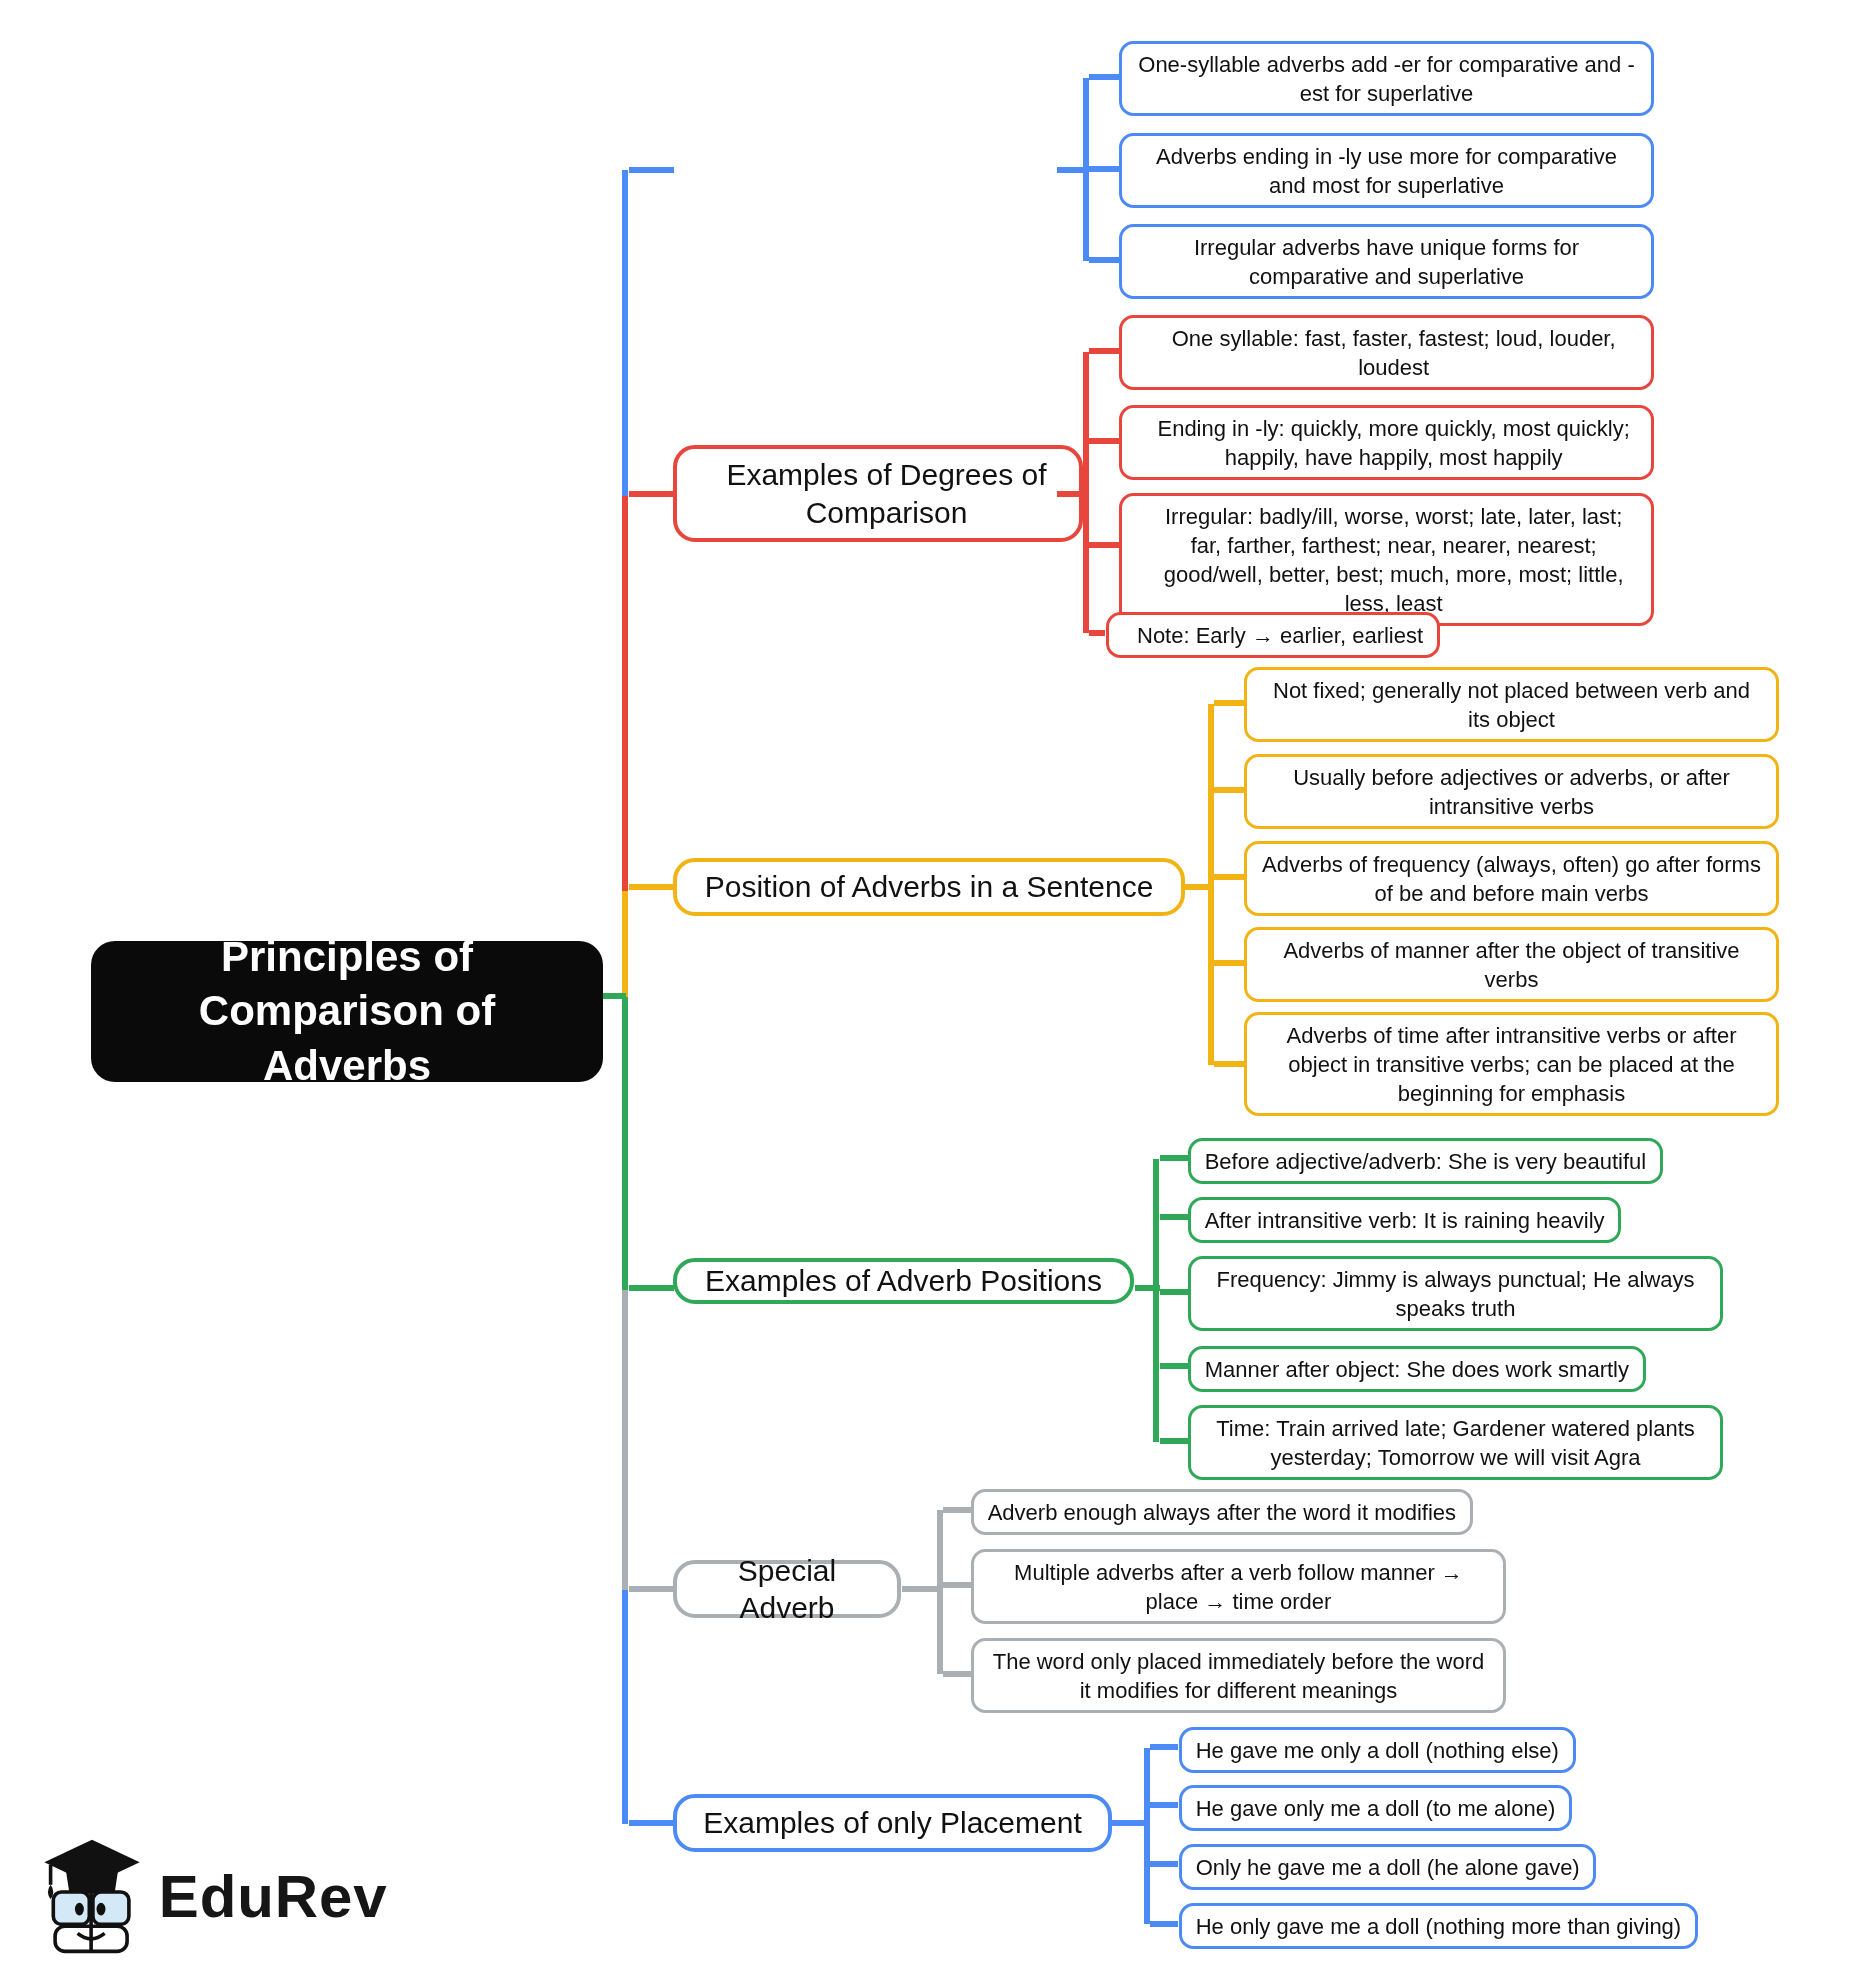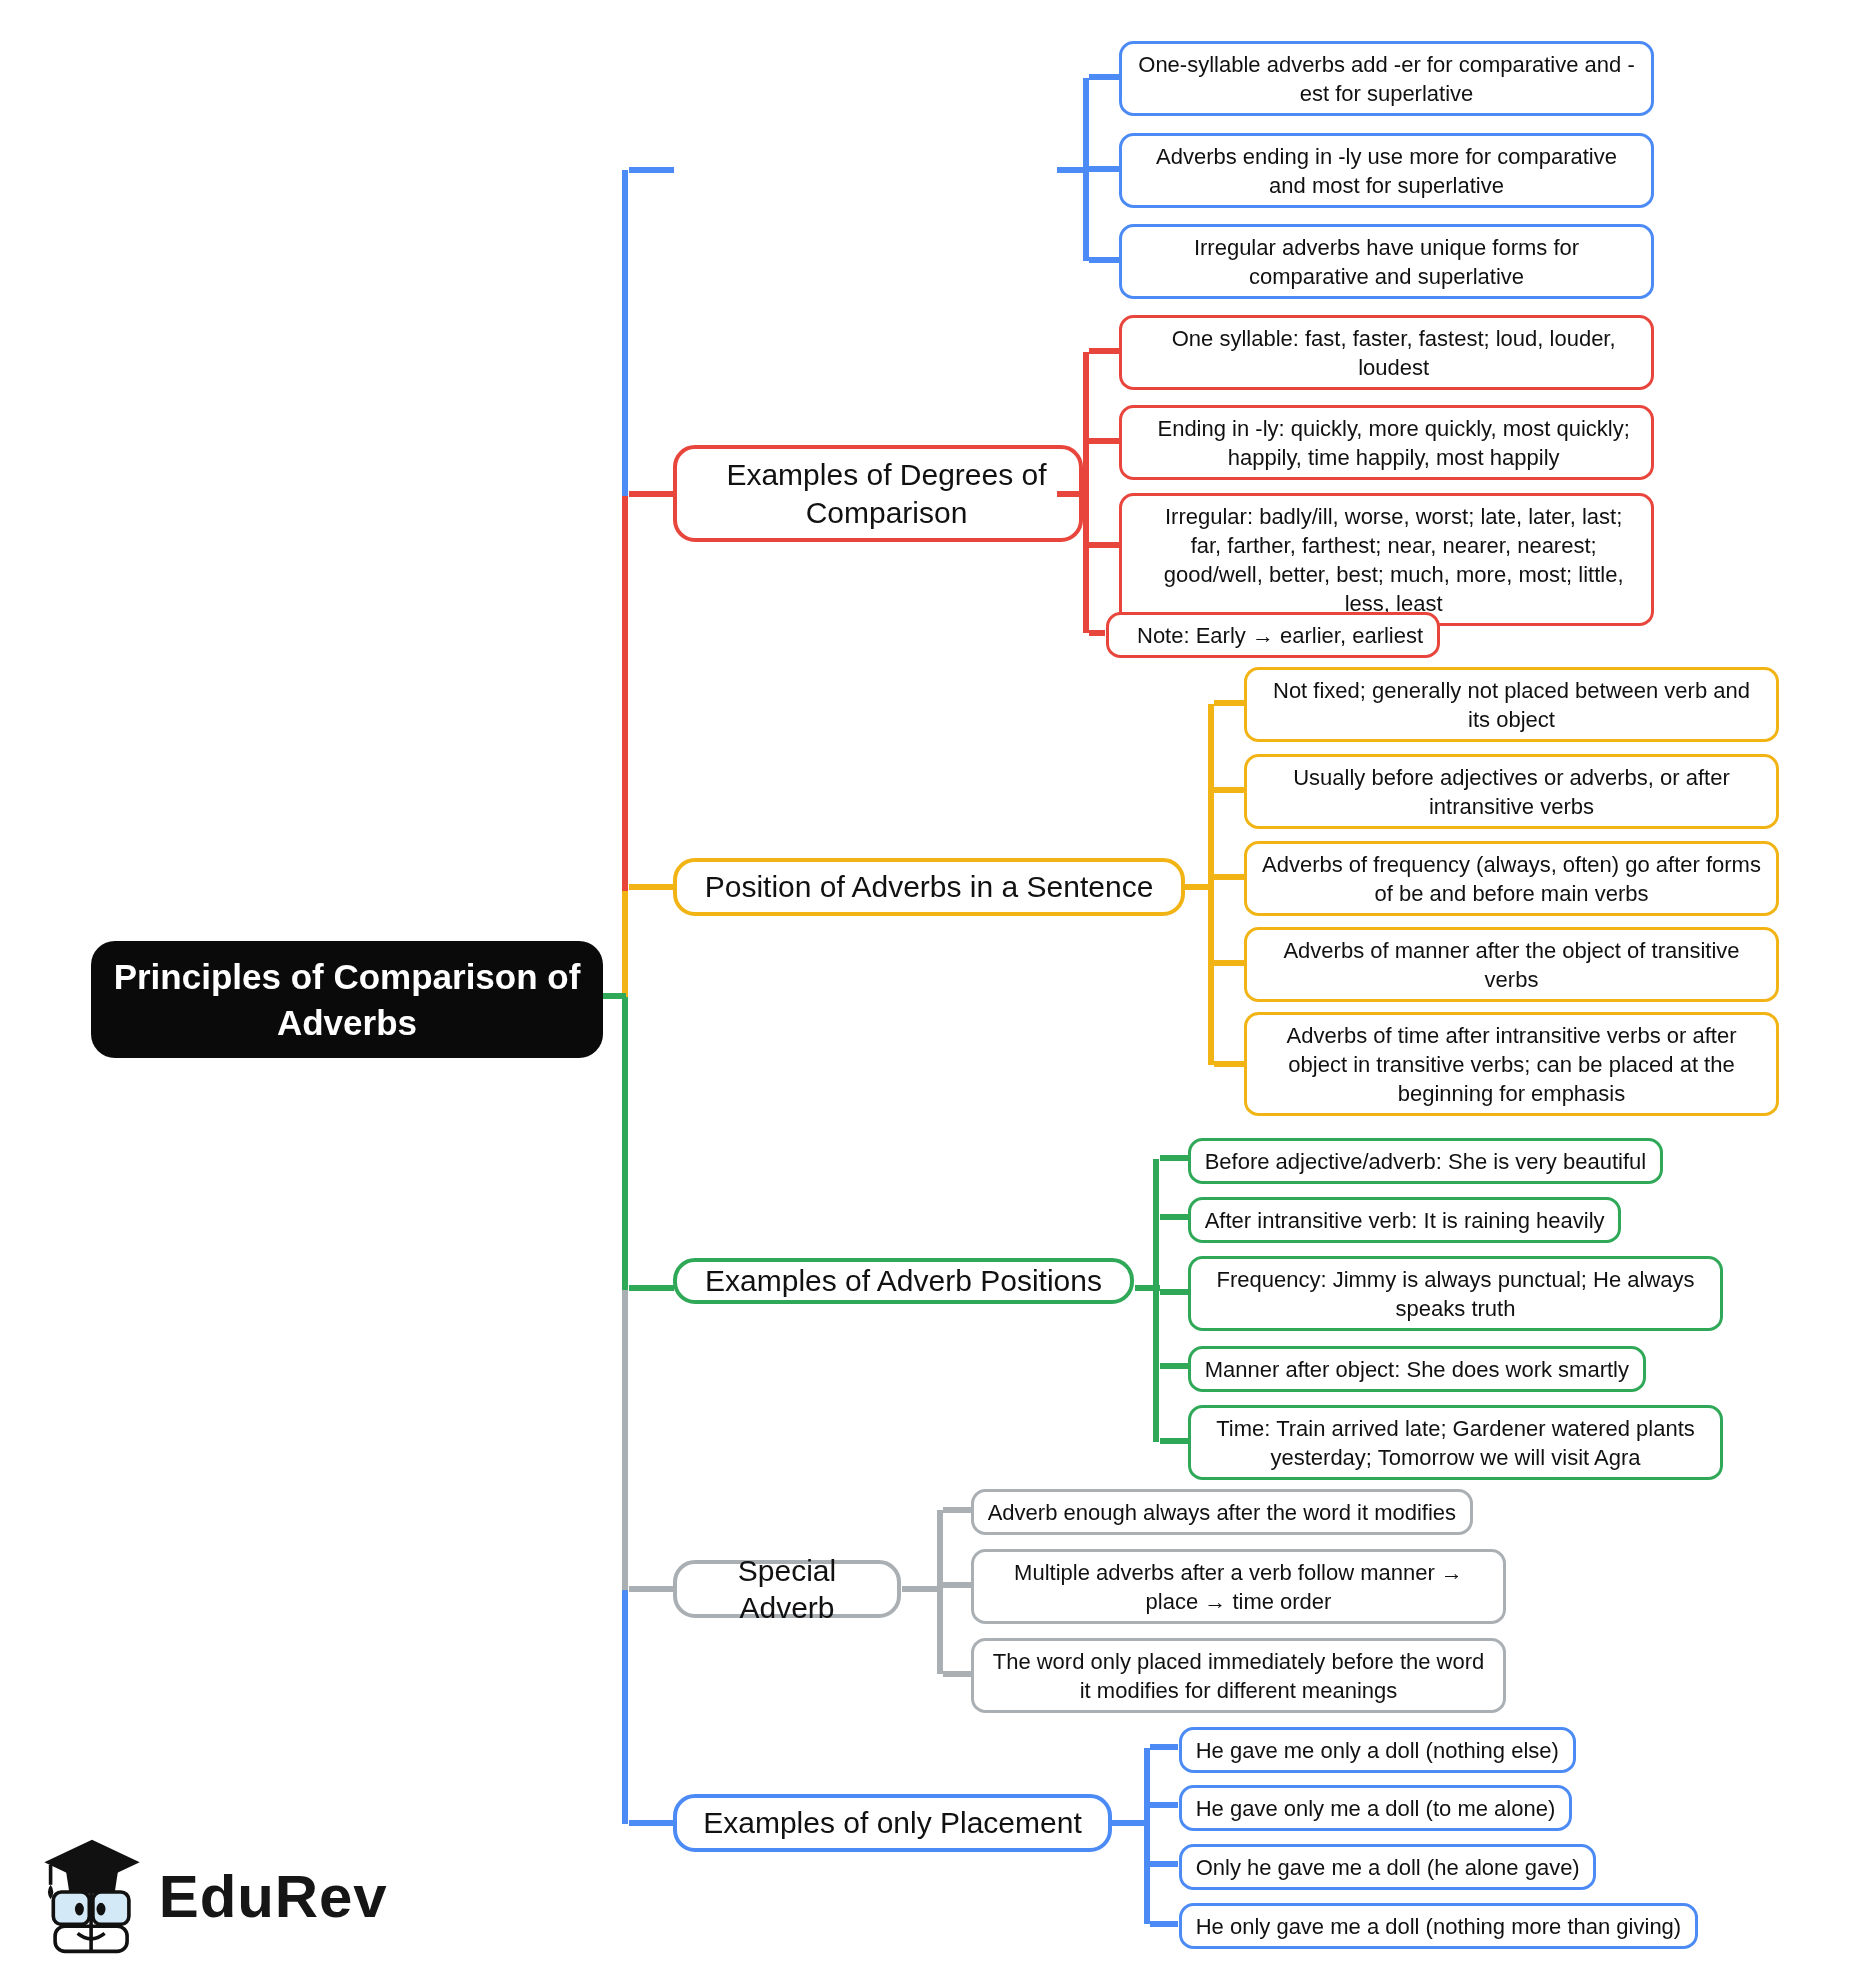--- a/index.html
+++ b/index.html
@@ -23,22 +23,22 @@
   .child{
     border:3.7px solid;border-radius:14.6px;font-size:22px;line-height:1.32;
     padding:5.5px 13.7px;max-width:535px;
   }
   .b-blue{border-color:#4C8BF5;}
   .b-red{border-color:#E8463C;padding-left:28px;}
   .b-yellow{border-color:#F2B415;}
   .b-green{border-color:#2FA858;}
   .b-gray{border-color:#AAAFB4;}
   .root{
-    position:absolute;left:91px;top:941px;width:512px;height:117px;
-    background:#0A0A0A;color:#fff;border-radius:24px;font-size:35px;font-weight:bold;
+    position:absolute;left:91px;top:941px;width:512px;height:141px;
+    background:#0A0A0A;color:#fff;border-radius:24px;font-size:42px;font-weight:bold;
     display:flex;align-items:center;justify-content:center;text-align:center;
     padding:0 22px;box-sizing:border-box;line-height:1.3;
   }
   .logo{
     position:absolute;left:38px;top:1838px;display:flex;align-items:center;gap:12.8px;
   }
   .logo-text{font-size:60px;font-weight:bold;color:#161616;letter-spacing:0.9px;}
 </style>
 </head>
 <body>
@@ -67,21 +67,21 @@
 
   <div class="line c-red" style="left:629px;top:491px;width:45px;height:6.4px;"></div>
   <div class="node header b-red" style="left:673px;top:445px;width:410px;height:97px;">Examples of Degrees of Comparison</div>
   <div class="line c-red" style="left:1057px;top:491px;width:32px;height:6.4px;"></div>
   <div class="line c-red" style="left:1083px;top:352px;width:6.4px;height:281px;"></div>
   <div class="line c-red" style="left:1089px;top:348px;width:30px;height:6.4px;"></div>
   <div class="line c-red" style="left:1089px;top:438px;width:30px;height:6.4px;"></div>
   <div class="line c-red" style="left:1089px;top:542px;width:30px;height:6.4px;"></div>
   <div class="line c-red" style="left:1089px;top:630px;width:16.4px;height:6.4px;"></div>
   <div class="node child b-red" style="left:1119px;top:315px;">One syllable: fast, faster, fastest; loud, louder, loudest</div>
-  <div class="node child b-red" style="left:1119px;top:405px;">Ending in -ly: quickly, more quickly, most quickly; happily, time happily, most happily</div>
+  <div class="node child b-red" style="left:1119px;top:405px;">Ending in -ly: quickly, more quickly, most quickly; happily, have happily, most happily</div>
   <div class="node child b-red" style="left:1119px;top:493px;">Irregular: badly/ill, worse, worst; late, later, last; far, farther, farthest; near, nearer, nearest; good/well, better, best; much, more, most; little, less, least</div>
   <div class="node child b-red" style="left:1106px;top:612px;">Note: Early → earlier, earliest</div>
 
   <div class="line c-yellow" style="left:629px;top:884px;width:45px;height:6.4px;"></div>
   <div class="node header b-yellow" style="left:673px;top:858px;width:512px;height:58px;">Position of Adverbs in a Sentence</div>
   <div class="line c-yellow" style="left:1185px;top:884px;width:29px;height:6.4px;"></div>
   <div class="line c-yellow" style="left:1208px;top:704px;width:6.4px;height:361px;"></div>
   <div class="line c-yellow" style="left:1214px;top:700px;width:30px;height:6.4px;"></div>
   <div class="line c-yellow" style="left:1214px;top:787px;width:30px;height:6.4px;"></div>
   <div class="line c-yellow" style="left:1214px;top:874px;width:30px;height:6.4px;"></div>

